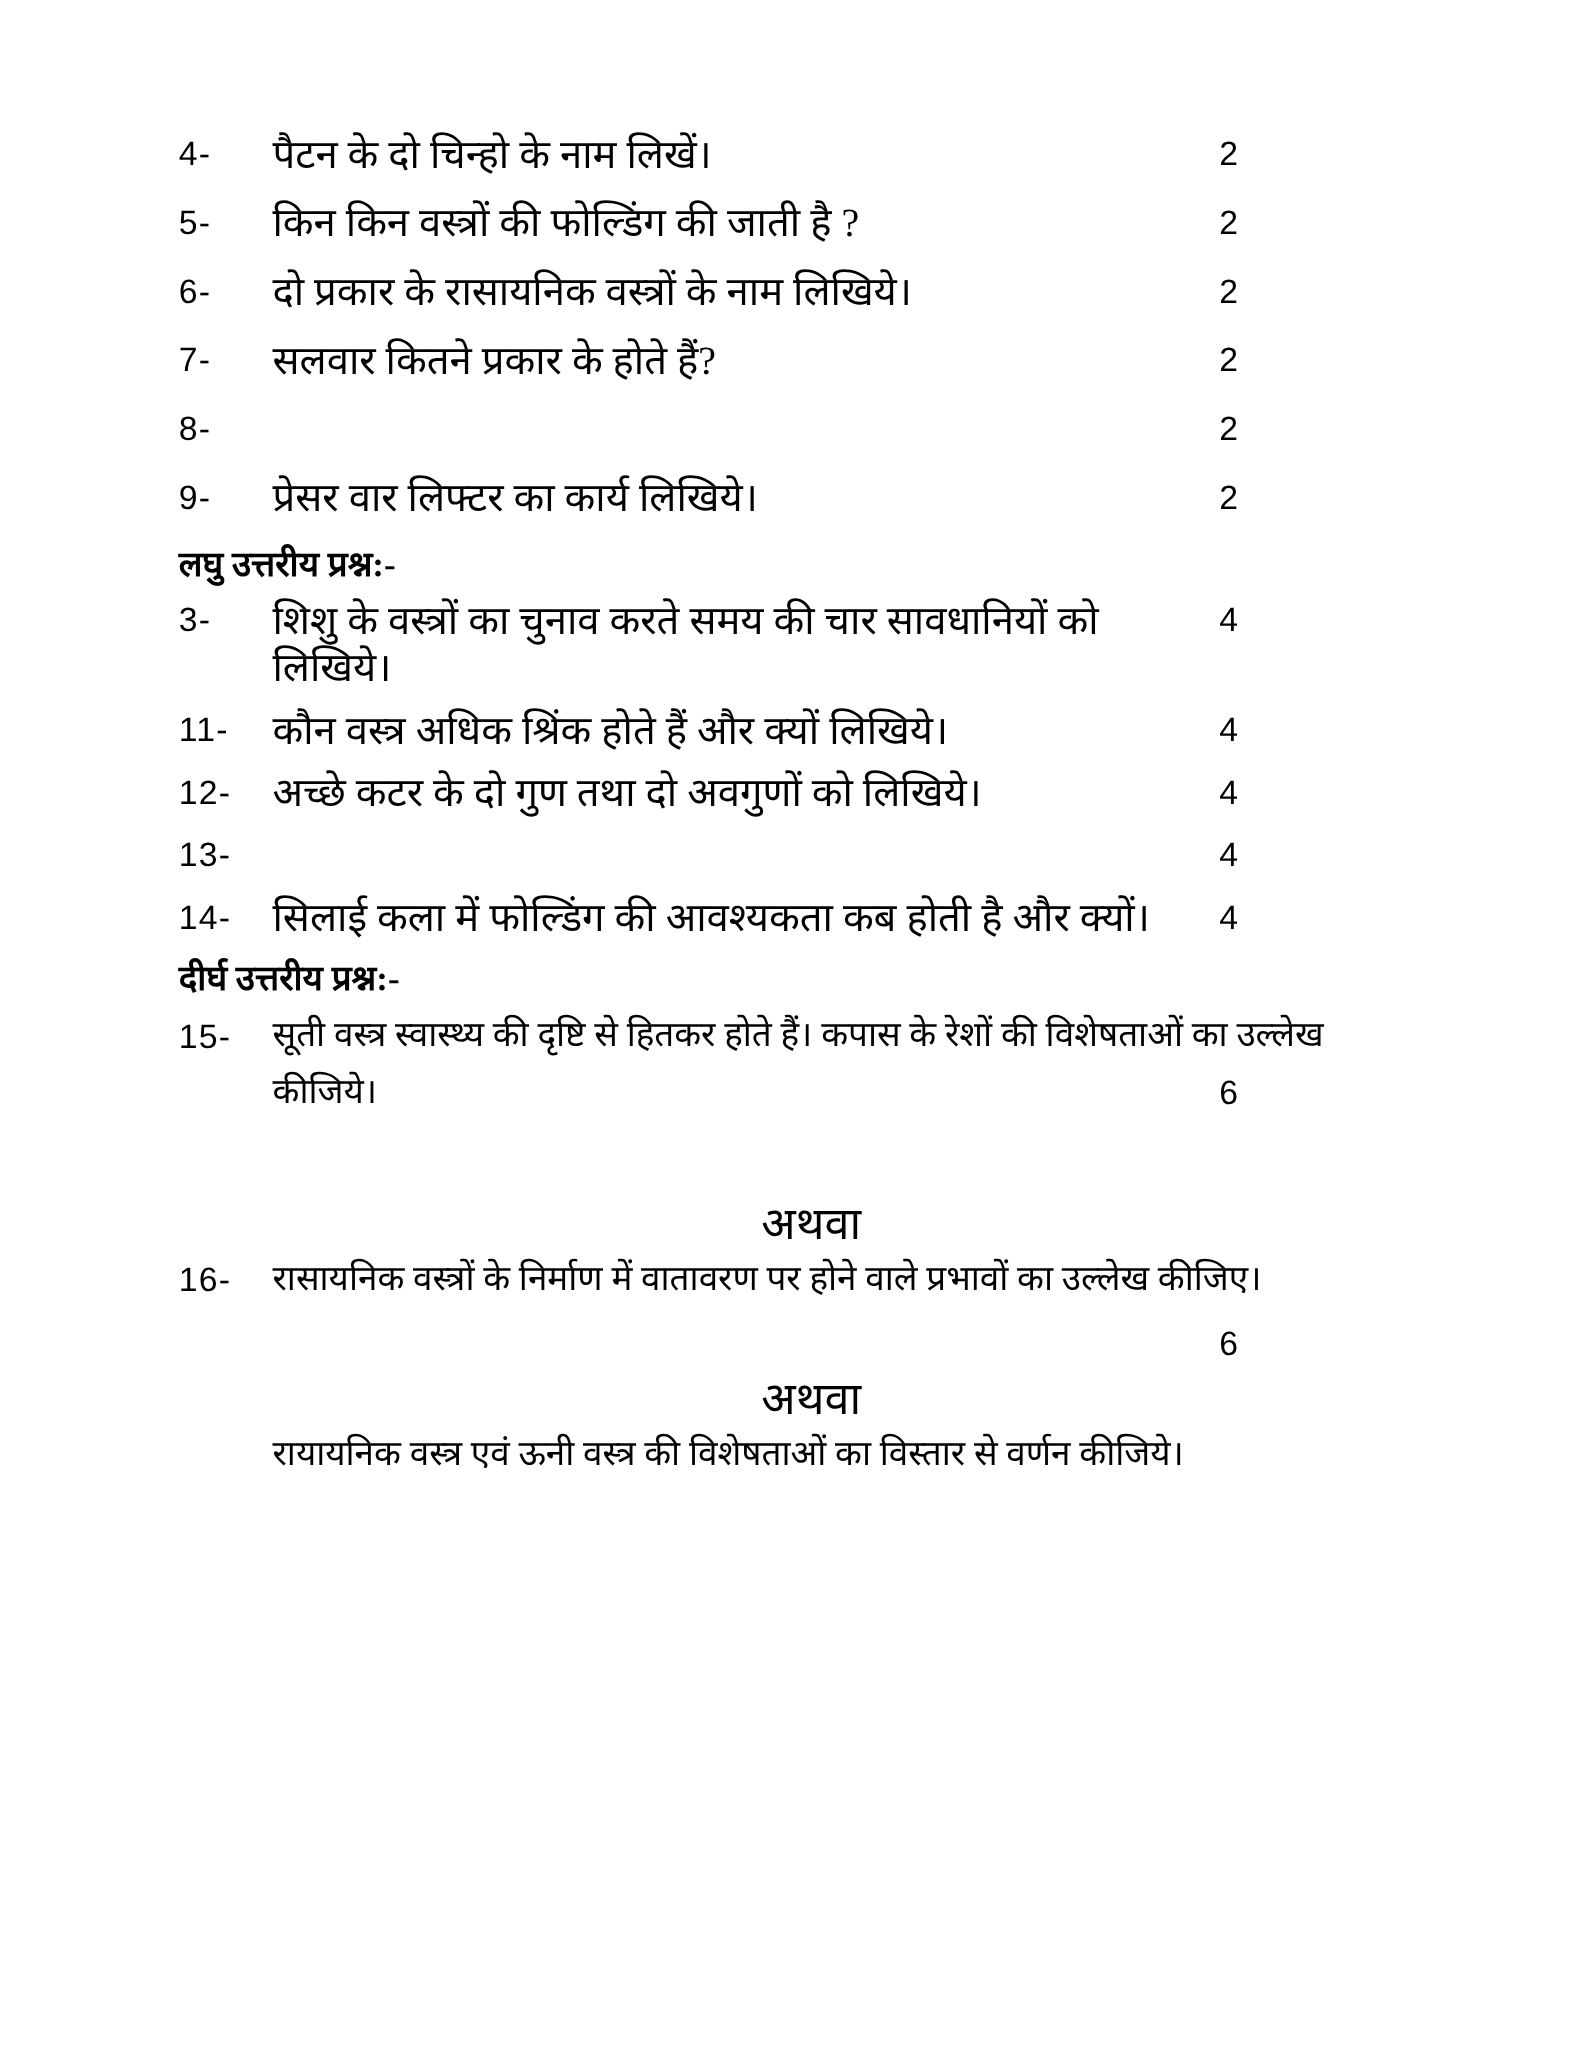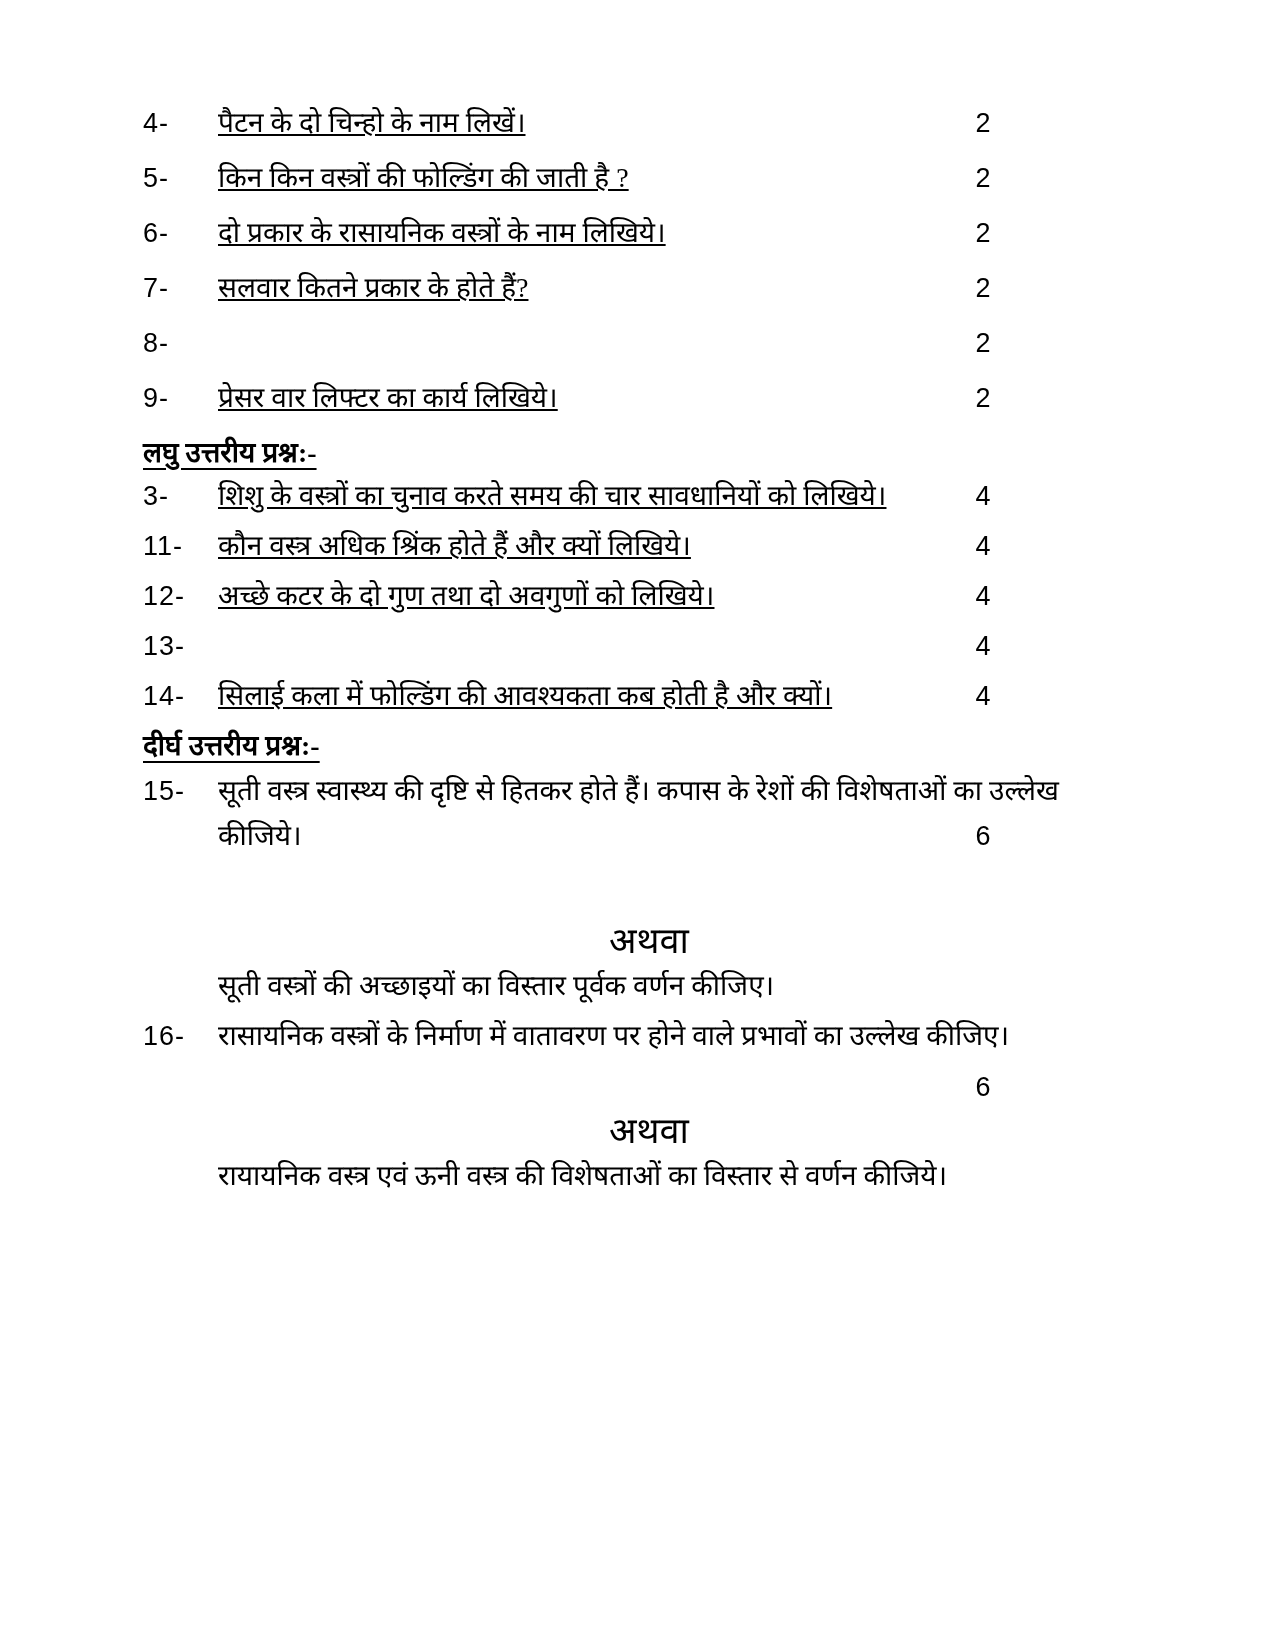--- a/index.html
+++ b/index.html
@@ -30,43 +30,41 @@
   }
   .num {
     flex: 0 0 75px;
     width: 75px;
     font-family: "Liberation Sans", sans-serif;
     font-size: 27px;
     letter-spacing: 1px;
   }
   .qtext {
     flex: 1;
-    font-size: 28px;
+    font-size: 32px;
     max-width: 735px;
-    text-decoration: underline;
   }
   .qtext-wide {
     flex: 1;
     font-size: 28px;
   }
   .marks {
     position: absolute;
     left: 812px;
     top: 0;
     width: 56px;
     text-align: center;
     font-family: "Liberation Sans", sans-serif;
     font-size: 27px;
   }
   .vsq { margin-bottom: 17px; }   
   .sq  { margin-bottom: 12px; }   
   .section-heading {
     font-size: 28px;
     line-height: 38px;
-    text-decoration: underline;
     text-underline-offset: 6px;
     font-weight: bold;
   }
   .heading-short { margin-top: 9px;  margin-bottom: 5px; }
   .heading-long  { margin-top: 7px;  margin-bottom: 7px; }
   .par { flex: 1; position: relative; }
   .par .line1 { font-size: 28px; line-height: 38px; }
   .par .line2wrap { position: relative; margin-top: 7px; font-size: 28px; line-height: 38px; }
   .par .marks-par {
     position: absolute;
@@ -168,21 +166,20 @@
       <div class="par">
         <div class="line1">सूती वस्त्र स्वास्थ्य की दृष्टि से हितकर होते हैं। कपास के रेशों की विशेषताओं का उल्लेख</div>
         <div class="line2wrap">
           <span>कीजिये।</span>
           <span class="marks-par">6</span>
         </div>
       </div>
     </div>
 
     <div class="center-line or-1">अथवा</div>
-    <div class="indent-line alt-15">सूती वस्त्रों की अच्छाइयों का विस्तार पूर्वक वर्णन कीजिए।</div>
 
     <div class="row">
       <span class="num">16-</span>
       <span class="qtext-wide">रासायनिक वस्त्रों के निर्माण में वातावरण पर होने वाले प्रभावों का उल्लेख कीजिए।</span>
     </div>
     <div class="marks-line">
       <span class="marks">6</span>
     </div>
 
     <div class="center-line or-2">अथवा</div>

